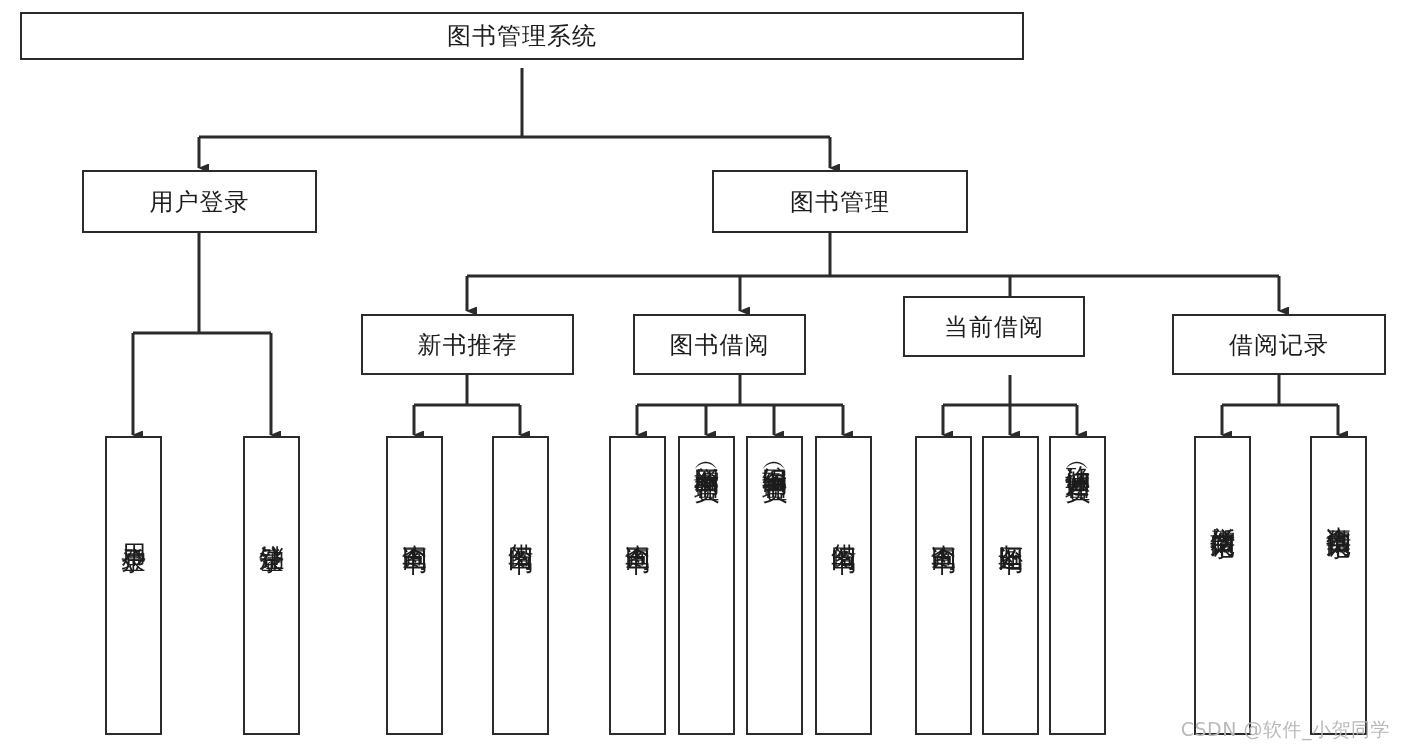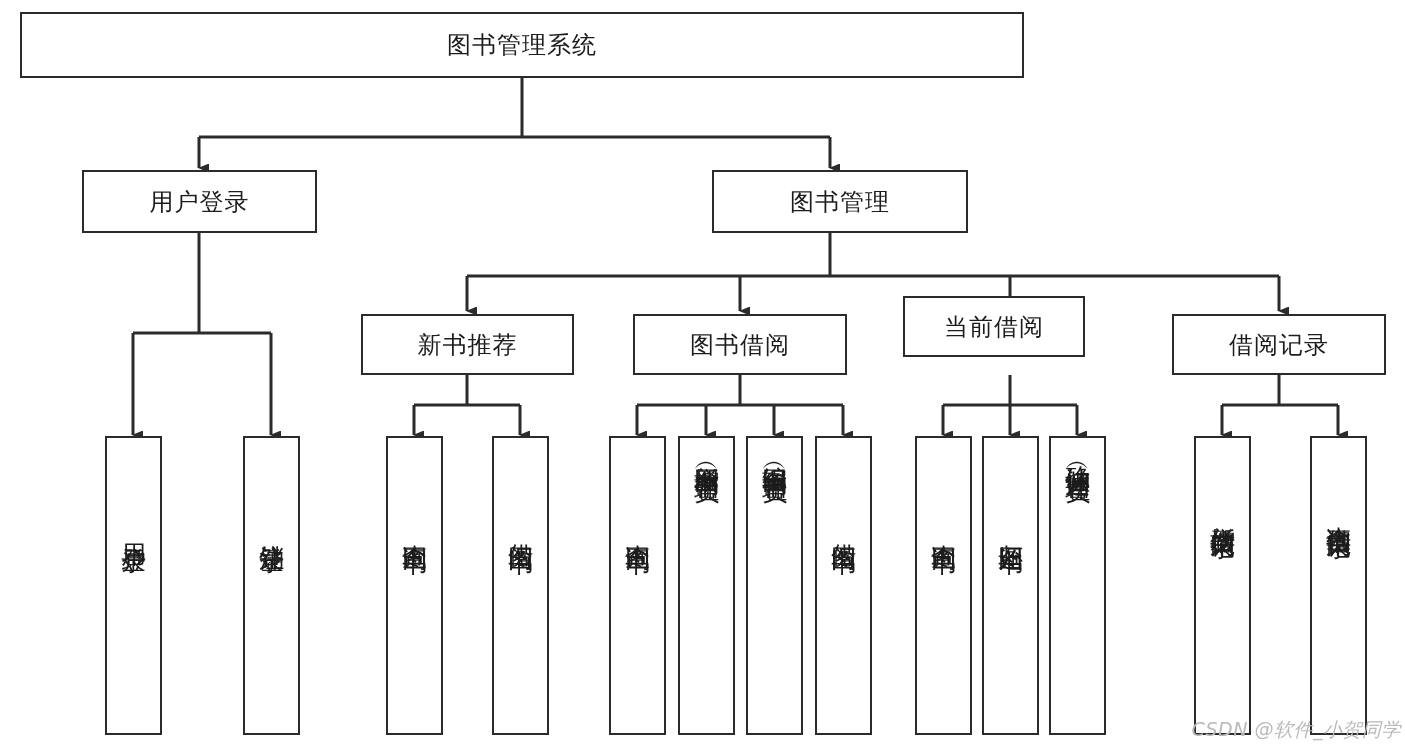--- a/index.html
+++ b/index.html
@@ -51,27 +51,26 @@
     white-space: nowrap;
   }
   .node.vert.mid .vtext {
     padding-top: 78px;
   }
   .node.vert.midlow .vtext {
     padding-top: 60px;
   }
   .watermark {
     position: absolute;
-    right: 4px;
+    right: 15px;
     bottom: 4px;
     font-size: 19px;
     color: #b9b9b9;
     letter-spacing: 0.5px;
     white-space: nowrap;
-    font-style: italic;
   }
 </style>
 </head>
 <body>
 
 <div id="canvas">
 
   <svg class="edges" viewBox="0 0 1405 747">
     <defs>
       <marker id="arrowhead" markerWidth="9" markerHeight="11" refX="4.5" refY="10" orient="auto" markerUnits="userSpaceOnUse">
@@ -116,35 +115,35 @@
       <path d="M1010,405 L1010,435" marker-end="url(#arrowhead)"></path>
       <path d="M1077,405 L1077,435" marker-end="url(#arrowhead)"></path>
 
       <path d="M1279,375 L1279,405"></path>
       <path d="M1222,405 L1338,405"></path>
       <path d="M1222,405 L1222,435" marker-end="url(#arrowhead)"></path>
       <path d="M1338,405 L1338,435" marker-end="url(#arrowhead)"></path>
     </g>
   </svg>
 
-  <div class="node horiz" style="left:20px; top:12px; width:1004px; height:66px;">
+  <div class="node horiz" style="left:20px; top:12px; width:1004px; height:48px;">
     <span>图书管理系统</span>
   </div>
 
   <div class="node horiz" style="left:82px; top:170px; width:235px; height:63px;">
     <span>用户登录</span>
   </div>
   <div class="node horiz" style="left:712px; top:170px; width:256px; height:63px;">
     <span>图书管理</span>
   </div>
 
   <div class="node horiz" style="left:361px; top:314px; width:213px; height:61px;align-items:center;">
     <span>新书推荐</span>
   </div>
-  <div class="node horiz" style="left:633px; top:314px; width:214px; height:61px;">
+  <div class="node horiz" style="left:633px; top:314px; width:173px; height:61px;">
     <span>图书借阅</span>
   </div>
   <div class="node horiz" style="left:903px; top:296px; width:182px; height:61px;">
     <span>当前借阅</span>
   </div>
   <div class="node horiz" style="left:1172px; top:314px; width:214px; height:61px;justify-content:center;">
     <span>借阅记录</span>
   </div>
 
   <div class="node vert mid" style="left:105px; top:436px; width:57px; height:299px;">

